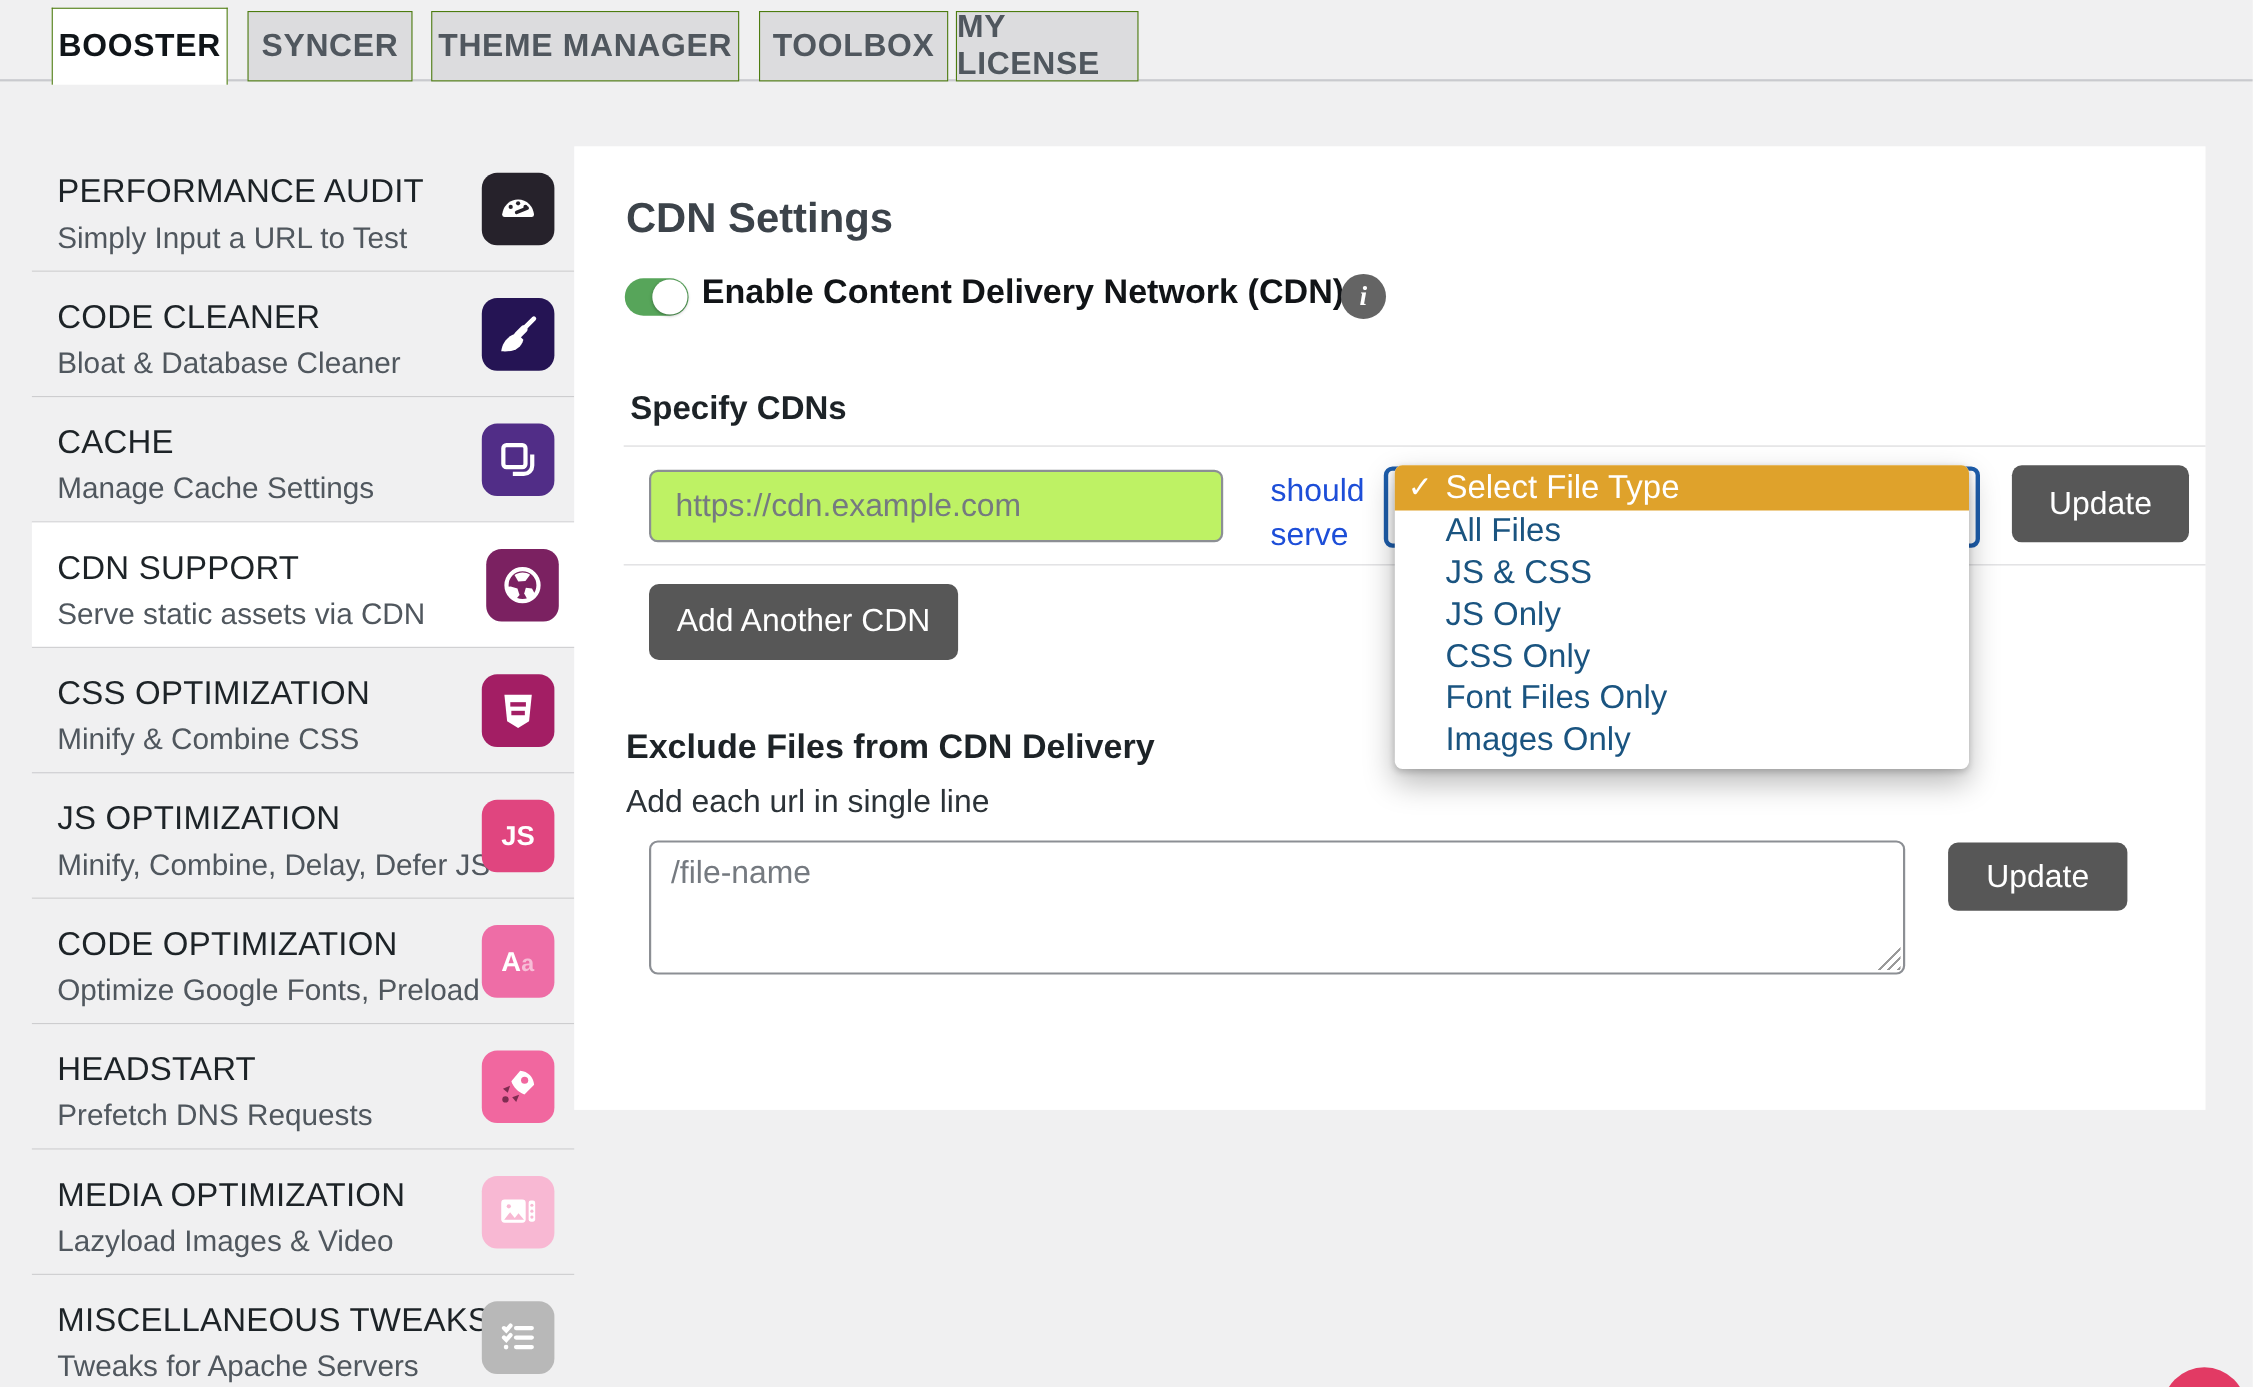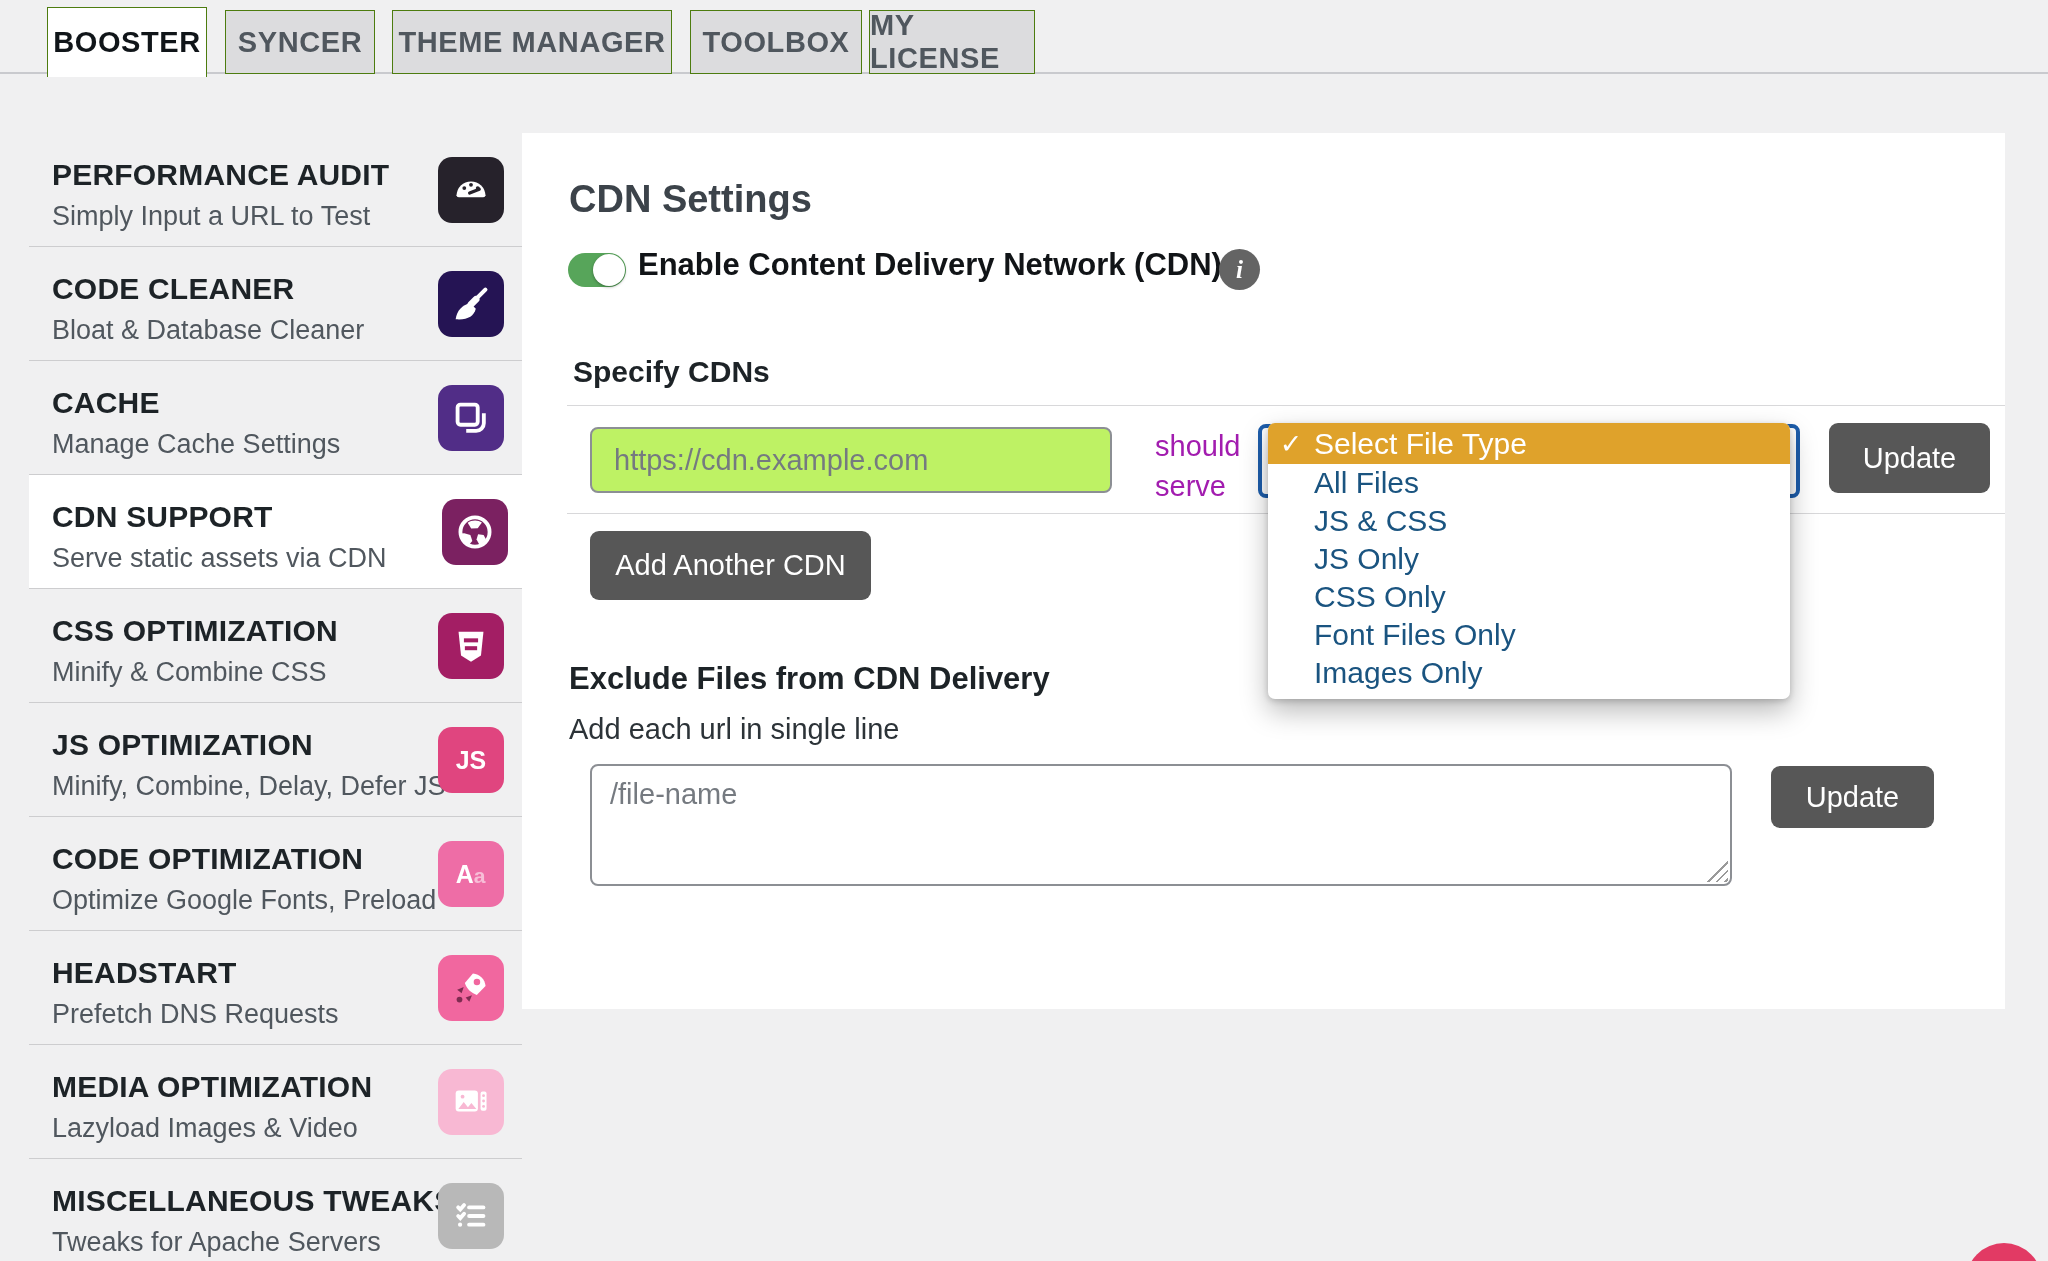--- a/index.html
+++ b/index.html
@@ -15,21 +15,21 @@
     border:1px solid #4d7c0f; display:flex; align-items:center; justify-content:center;
     font-size:29px; font-weight:700; letter-spacing:.6px; color:#50575e; cursor:pointer;
   }
   .tab.active {
     top:7px; height:70px; background:#ffffff; color:#101519; z-index:3; border-bottom:none;
   }
   
   .sidebar { position:absolute; left:29px; top:133px; width:493px; height:1128px; }
   .side-item { position:relative; width:100%; height:114px; border-bottom:1px solid #cdcdcf; padding:25px 0 0 23px; }
   .side-item.active { background:#ffffff; border-bottom-color:#cdcdcf; width:497px; }
-  .side-title { font-size:30px; font-weight:700; color:#1d2327; letter-spacing:.2px; }
+  .side-title { font-size:30px; font-weight:400; color:#1d2327; letter-spacing:.2px; }
   .side-sub { font-size:27px; font-weight:400; color:#50575e; margin-top:9px; }
   .side-icon {
     position:absolute; right:18px; top:24px; width:66px; height:66px; border-radius:14px;
     display:flex; align-items:center; justify-content:center;
   }
   .side-icon svg { width:46px; height:46px; }
   
   .panel { position:absolute; left:522px; top:133px; width:1483px; height:876px; background:#ffffff; }
   .panel-title { position:absolute; left:47px; top:45px; font-size:38px; font-weight:700; color:#3c434a; }
   .toggle { position:absolute; left:46px; top:120px; width:58px; height:34px; border-radius:17px; background:#57a55a; cursor:pointer; }
@@ -43,21 +43,21 @@
   .section-heading { position:absolute; font-weight:700; color:#1d2327; }
   .h-specify { left:51px; top:222px; font-size:30px;text-align:right; }
   .divider { position:absolute; left:45px; right:0; height:1px; background:#d8d8da; }
   .d1 { top:272px; } .d2 { top:380px; }
   .cdn-input {
     position:absolute; left:68px; top:294px; width:522px; height:66px;
     border:2px solid #8c8f94; border-radius:8px; padding:0 22px;
     font-size:29px; color:#1d2327; font-family:inherit; background:#bef264;
   }
   .cdn-input::placeholder { color:#757a80; opacity:1; }
-  .should-serve { position:absolute; left:633px; top:293px; width:120px; font-size:29px; line-height:40px; color:#a21caf; }
+  .should-serve { position:absolute; left:633px; top:293px; width:120px; font-size:29px; line-height:40px; color:#1d4ed8; }
   .btn {
     position:absolute; background:#575757; color:#ffffff; border:none; border-radius:9px;
     display:flex; align-items:center; justify-content:center; font-size:29px; font-weight:500;
     font-family:inherit; cursor:pointer;
   }
   .btn-update1 { left:1307px; top:290px; width:161px; height:70px; }
   .btn-addcdn { left:68px; top:398px; width:281px; height:69px; }
   .btn-update2 { left:1249px; top:633px; width:163px; height:62px; }
   .h-exclude { left:47px; top:528px; font-size:31px; }
   .exclude-note { position:absolute; left:47px; top:580px; font-size:29px; color:#2c3338; }

